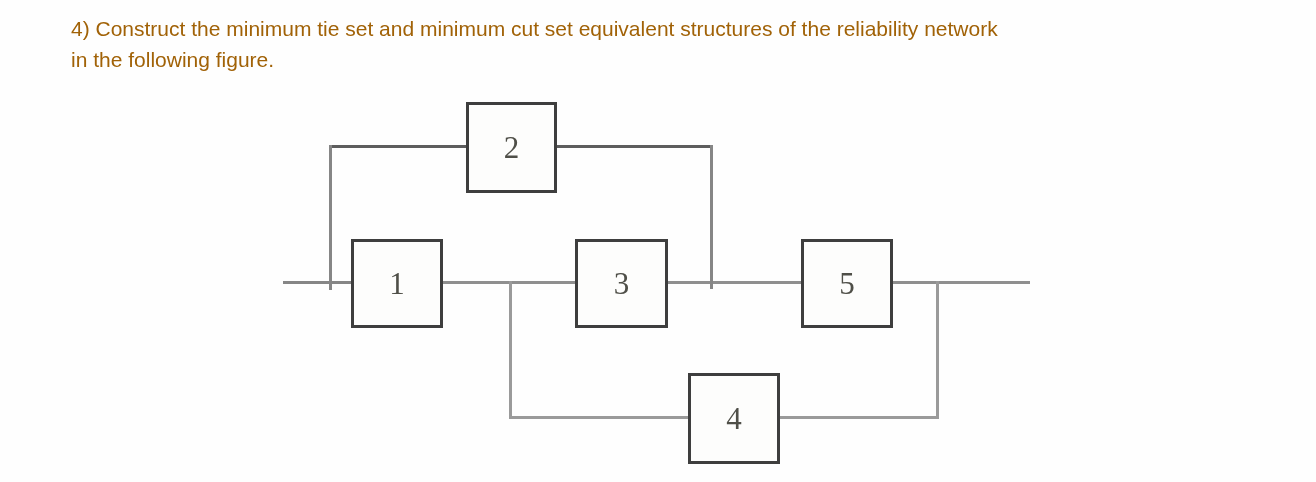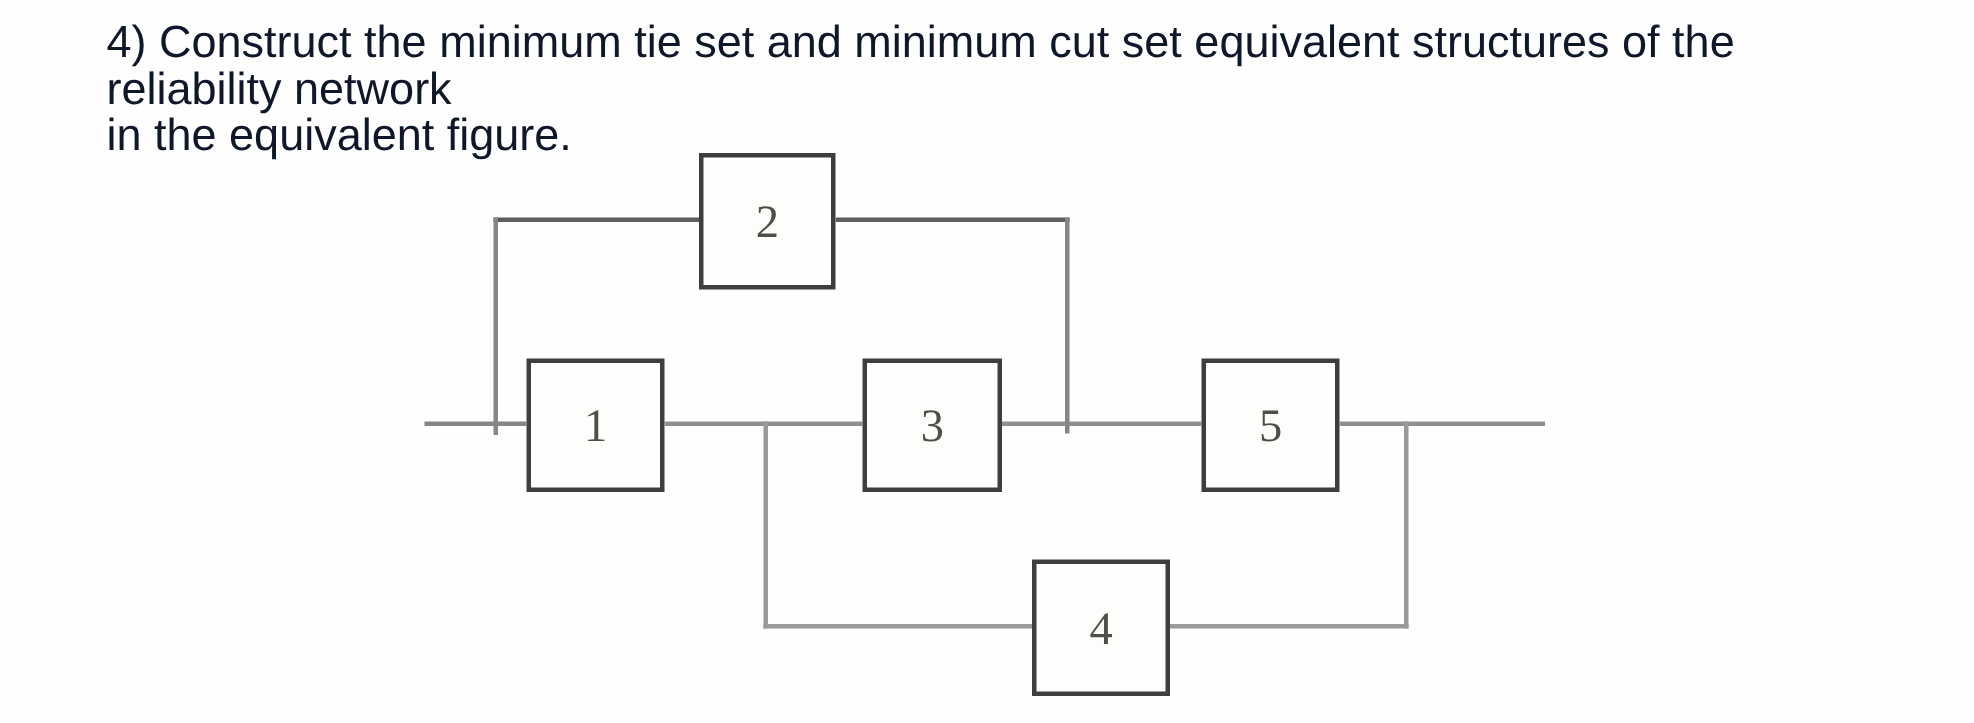--- a/index.html
+++ b/index.html
@@ -14,23 +14,23 @@
     height: 482px;
     background: #fefefe;
     overflow: hidden;
   }
   
   #question {
     position: absolute;
     left: 71px;
     top: 13px;
     width: 1210px;
-    font-size: 30px;
+    font-size: 21px;
     line-height: 31px;
-    color: #0f172a;
+    color: #a16207;
     letter-spacing: 0px;
   }
   
   #diagram {
     position: absolute;
     left: 0;
     top: 0;
     width: 1316px;
     height: 482px;
   }
@@ -84,21 +84,21 @@
   #wire-b4-left-h  { left: 509px; top: 416px; width: 179px; height: 3px; }
   #wire-b4-right-h { left: 780px; top: 416px; width: 159px; height: 3px; }
 </style>
 </head>
 <body>
 
 <div id="page">
 
   <div id="question">
     <div>4) Construct the minimum tie set and minimum cut set equivalent structures of the reliability network</div>
-    <div>in the equivalent figure.</div>
+    <div>in the following figure.</div>
   </div>
 
   <div id="diagram">
 
     <div class="wire mid" id="wire-input"></div>
     <div class="wire" id="wire-1-to-3"></div>
     <div class="wire" id="wire-3-to-5"></div>
     <div class="wire" id="wire-output"></div>
 
     <div class="wire dark" id="wire-b2-left-h"></div>

